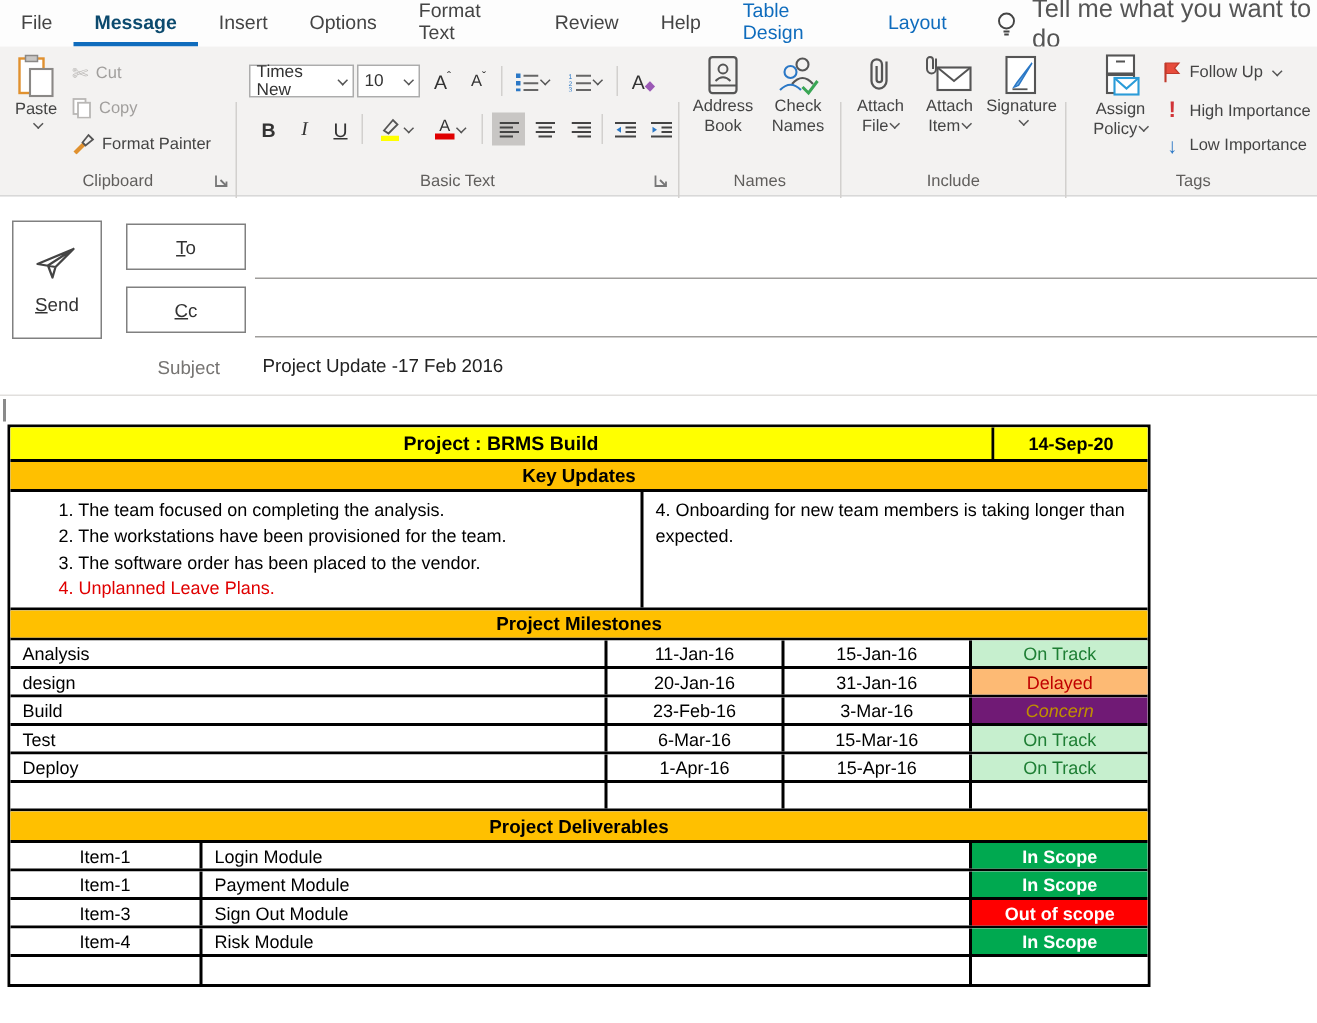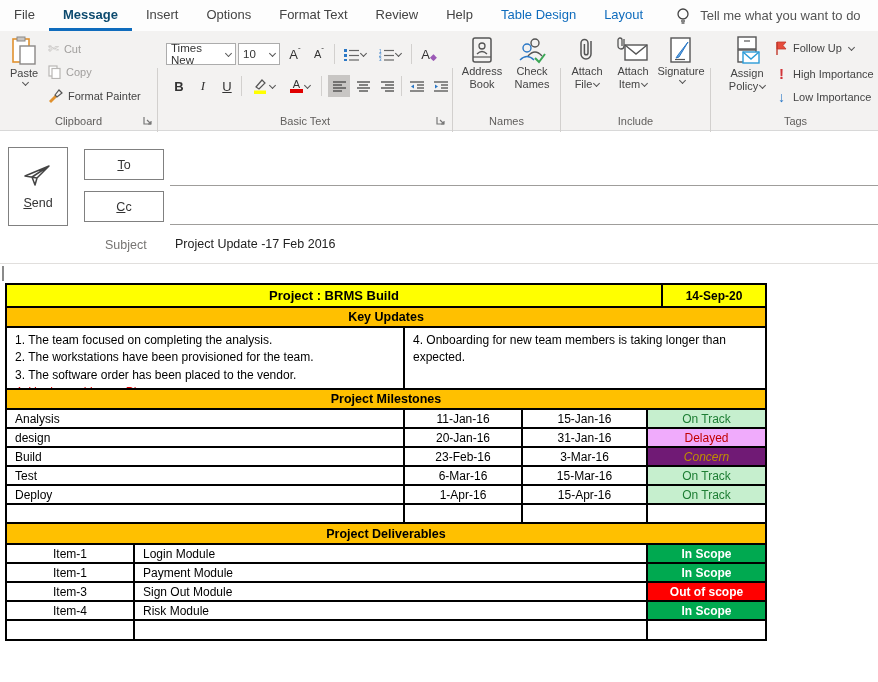--- a/index.html
+++ b/index.html
@@ -7,21 +7,21 @@
     font-family:"Liberation Sans","DejaVu Sans",sans-serif; }
   .abs { position:absolute; }
 
   
   #tabbar { position:absolute; left:0; top:0; width:878px; height:31px; background:#fdfdfd;
     display:flex; align-items:stretch; }
   .tab { display:flex; align-items:center; padding:0 14px; font-size:13px; color:#444;
     cursor:default; border-bottom:3px solid transparent; }
   .tab.active { color:#0c4a6e; font-weight:bold; border-bottom:3px solid #0f6cbd; }
   .tab.contextual { color:#0f6cbd; }
-  #tellme { display:flex; align-items:center; gap:9px; margin-left:18px; font-size:13px; color:#555; }
+  #tellme { display:flex; align-items:center; gap:9px; margin-left:18px; font-size:17px; color:#555; }
 
   
   #ribbon { position:absolute; left:0; top:31px; width:878px; height:100px; background:#f3f2f1;
     border-bottom:1px solid #d8d8d8; font-size:11px; color:#444; }
   .rgroup { position:absolute; top:0; height:99px; }
   .gsep { position:absolute; top:6px; height:72px; width:1px; background:#d2d0ce; }
   .grouplabel { position:absolute; bottom:3px; width:100%; text-align:center; font-size:11px; color:#605e5c; }
   .launcher { position:absolute; bottom:4px; right:4px; width:10px; height:10px; }
   .bigbtn { position:absolute; display:flex; flex-direction:column; align-items:center; gap:1px; cursor:pointer; }
   .smallbtn { position:absolute; display:flex; align-items:center; gap:5px; cursor:pointer; white-space:nowrap; }
@@ -56,21 +56,21 @@
   .hdr-title { background:#ffff00; font-weight:bold; font-size:13px; justify-content:center; }
   .hdr-section { background:#ffc000; font-weight:bold; font-size:12.5px; justify-content:center; }
   .kleft { width:398px; flex-direction:column; align-items:flex-start; justify-content:flex-start;
     padding:4px 8px; line-height:1.45; }
   .kright { flex:1; align-items:flex-start; padding:4px 8px; line-height:1.45; }
   .redline { color:#e00000; }
   .w-name { width:398px; } .w-start { width:118px; } .w-end { width:125px; }
   .w-item { width:128px; } .w-module { width:513px; }
   .status { flex:1; justify-content:center; font-size:12px; }
   .status[data-status="ontrack"] { background:#c6efce; color:#1e7e34; }
-  .status[data-status="delayed"] { background:#f0abfc; color:#c00000; }
+  .status[data-status="delayed"] { background:#fdba74; color:#c00000; }
   .status[data-status="concern"] { background:#701a75; color:#bf8f00;font-style:italic; }
   .status[data-status="inscope"] { background:#00a950; color:#fff; font-weight:bold; }
   .status[data-status="outofscope"] { background:#ff0000; color:#fff; font-weight:bold; }
   #cursor { position:absolute; left:2px; top:266px; width:2px; height:15px; background:#8a8a8a; }
 
   svg { display:block; }
 </style>
 </head>
 <body>
 
@@ -383,21 +383,21 @@
 
   <div class="trow" style="height:23px;">
     <div class="c hdr-title center" style="width:656px;">Project : BRMS Build</div>
     <div class="c hdr-title center" style="flex:1;font-size:12px;">14-Sep-20</div>
   </div>
 
   <div class="trow" style="height:20px;">
     <div class="c hdr-section center" style="flex:1;">Key Updates</div>
   </div>
 
-  <div class="trow" style="height:62px;">
+  <div class="trow" style="height:79px;padding-left:24px;">
     <div class="c kleft">
       <span>1. The team focused on completing the analysis.</span>
       <span>2. The workstations have been provisioned for the team.</span>
       <span>3. The software order has been placed to the vendor.</span>
       <span class="redline">4. Unplanned Leave Plans.</span>
     </div>
     <div class="c kright">4. Onboarding for new team members is taking longer than expected.</div>
   </div>
 
   <div class="trow" style="height:20px;">

